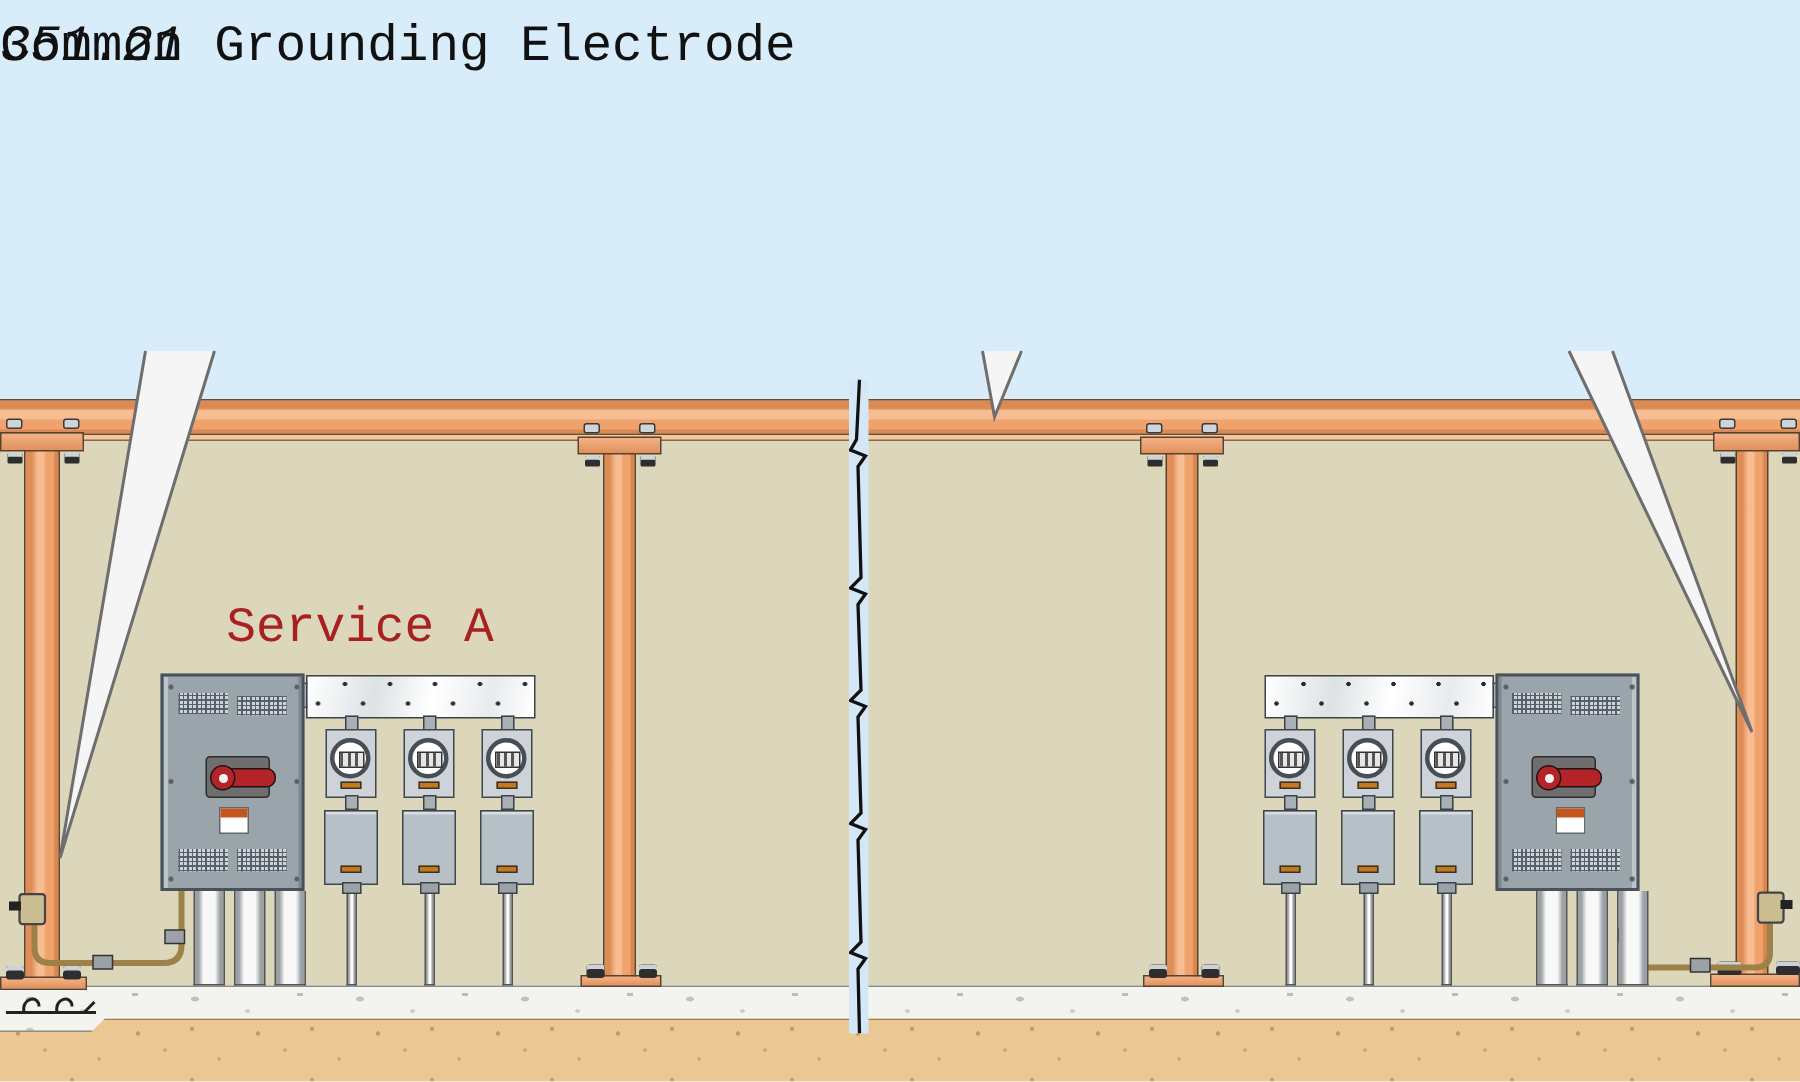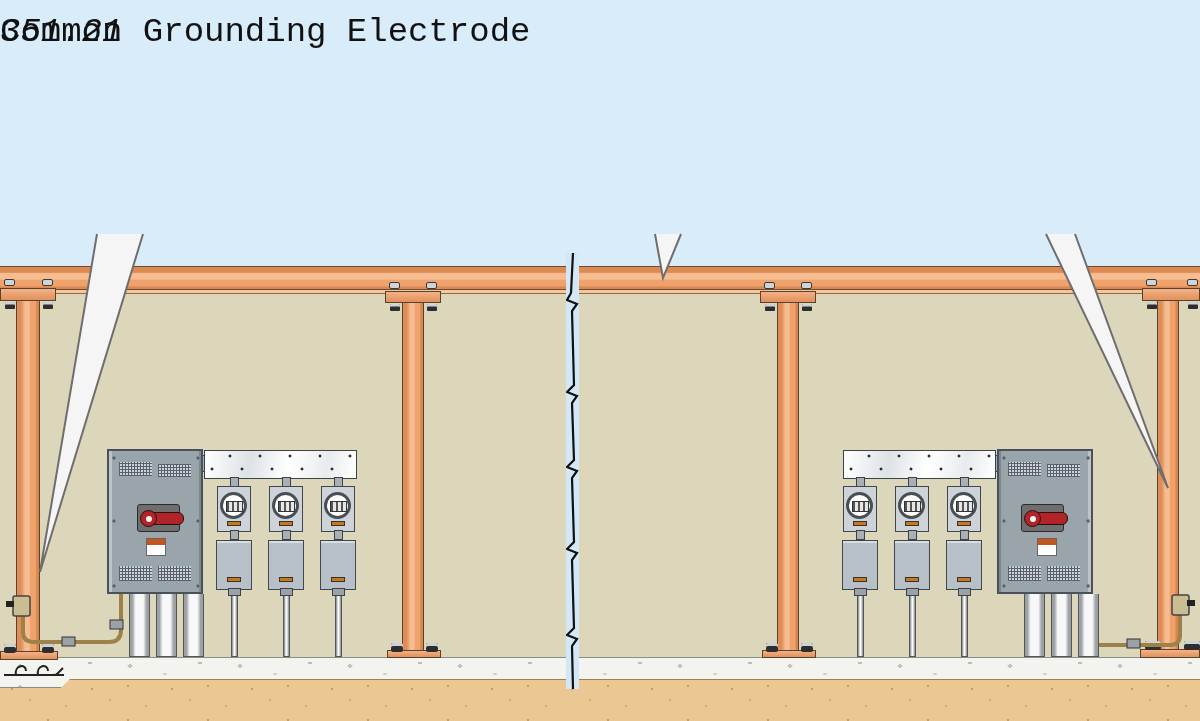--- a/index.html
+++ b/index.html
@@ -157,20 +157,21 @@
     <rect x="13" y="596" width="17" height="20" rx="2" fill="#cbbd92" stroke="#444" stroke-width="1.5"></rect>
     <rect x="6" y="601" width="8" height="6" fill="#222"></rect>
     <path d="M1086 594 L1086 632 Q1086 645 1098 645 L1170 645 Q1180 645 1180 635 L1180 613" fill="none" stroke="#9c8149" stroke-width="4"></path>
     <rect x="1079" y="619" width="13" height="9" fill="#9aa2a8" stroke="#333"></rect>
     <rect x="1127" y="639" width="13" height="9" fill="#9aa2a8" stroke="#333"></rect>
     <rect x="1172" y="595" width="17" height="20" rx="2" fill="#cbbd92" stroke="#444" stroke-width="1.5"></rect>
     <rect x="1187" y="600" width="8" height="6" fill="#222"></rect>
   </svg>
 
   <div class="equip">
+    <div class="svc-label" style="left:90px;top:400px;width:300px;">Service A</div>
 
     <div class="pipe-lg" style="left:129px;top:594px;height:63px;"></div>
     <div class="pipe-lg" style="left:156px;top:594px;height:63px;"></div>
     <div class="pipe-lg" style="left:183px;top:594px;height:63px;"></div>
 
     <div class="nipple" style="left:195px;top:455px;"></div>
     <div class="bigpanel" style="left:107px;top:449px;"></div>
     <div class="vent" style="left:119px;top:462px;width:33px;height:14px;"></div>
     <div class="vent" style="left:158px;top:464px;width:33px;height:13px;"></div>
     <div class="vent" style="left:119px;top:566px;width:33px;height:15px;"></div>

